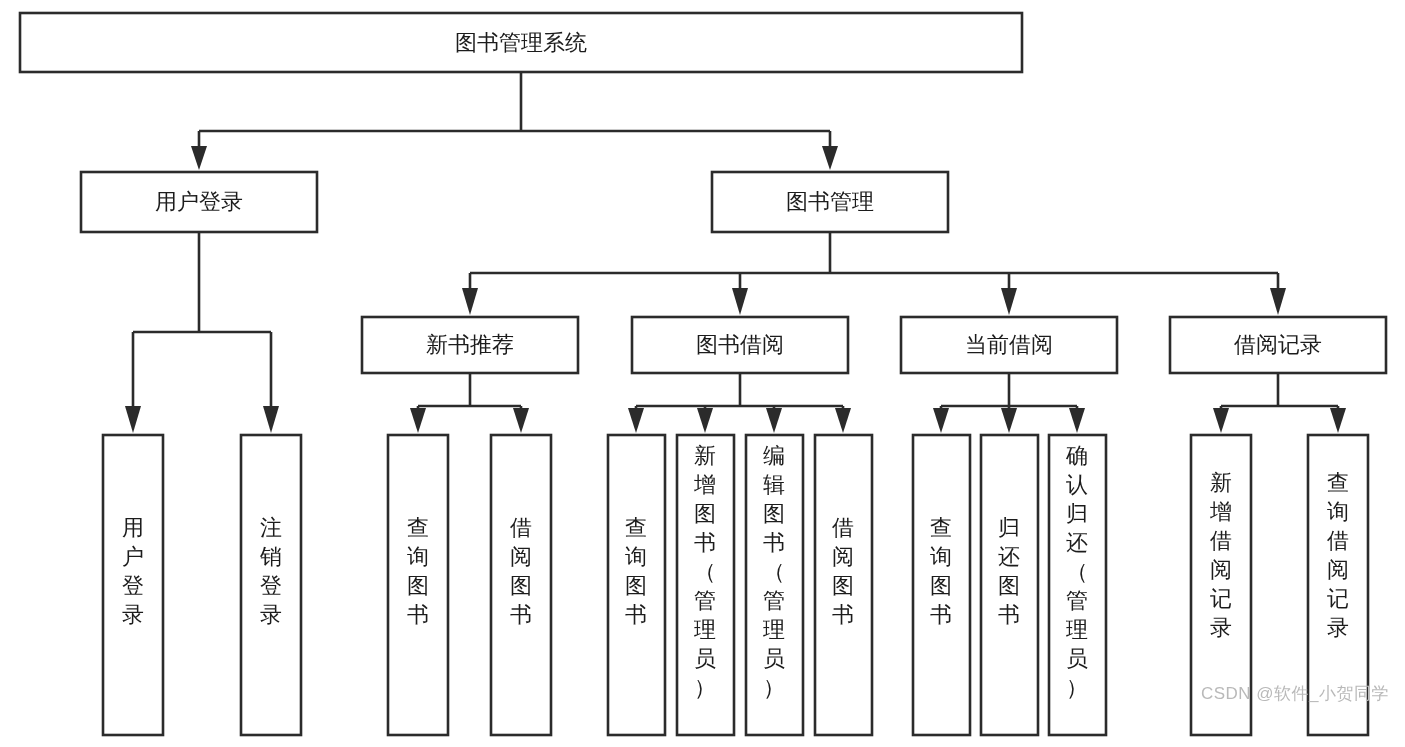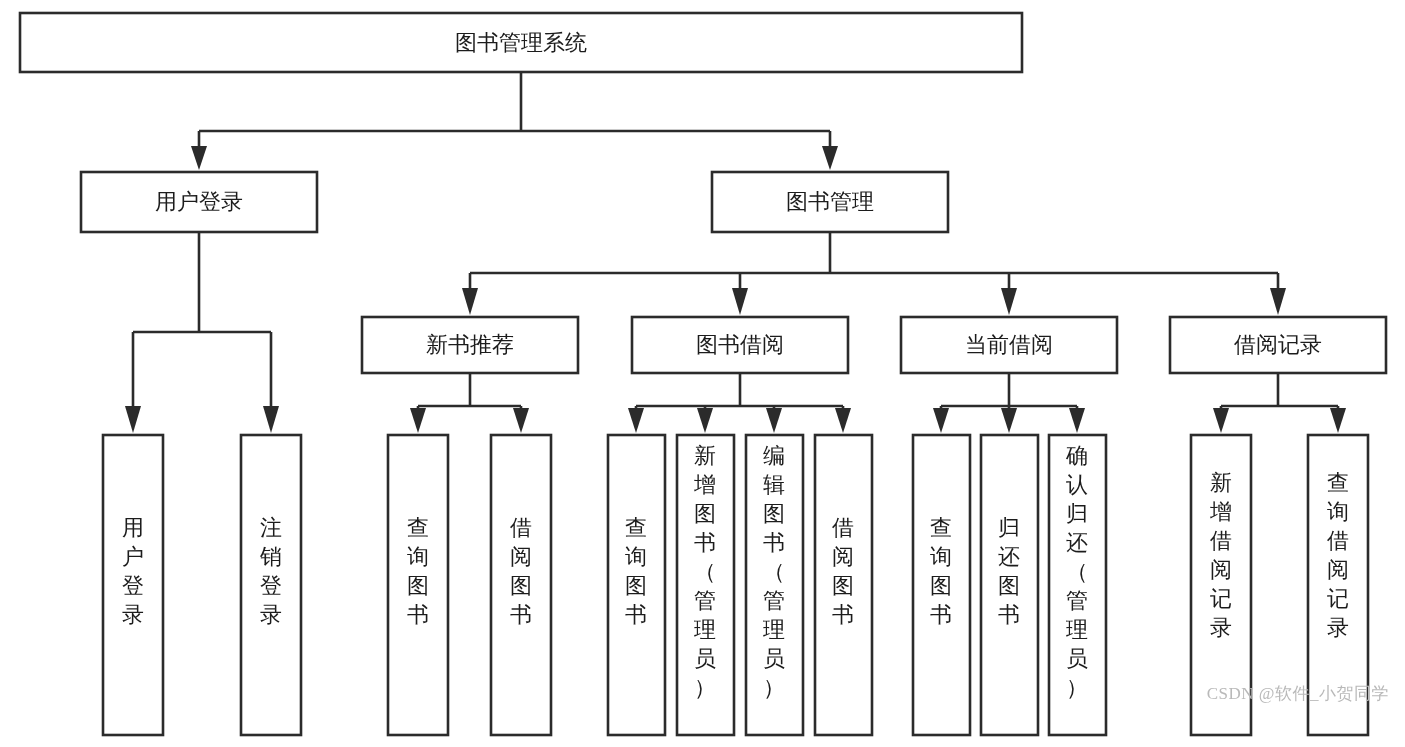--- a/index.html
+++ b/index.html
@@ -52,21 +52,21 @@
   .node-label-vert {
     font-family: "Liberation Sans", "DejaVu Sans", sans-serif;
     font-size: 22px;
     fill: #1c1c1c;
     text-anchor: middle;
   }
   .watermark {
     position: absolute;
     right: 16px;
     bottom: 4px;
-    font-family: Liberation Serif, serif;
+    font-family: Liberation Sans, sans-serif;
     font-size: 17px;
     color: #b9b9b9;
     letter-spacing: 0.5px;
     white-space: nowrap;
     user-select: none;
   }
 </style>
 </head>
 <body>
 

